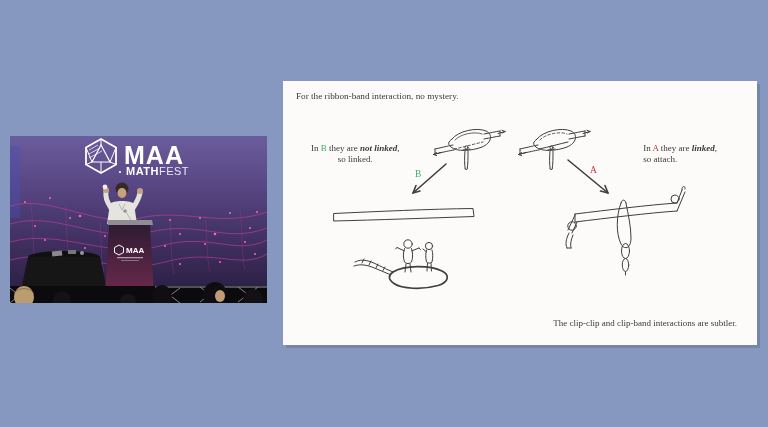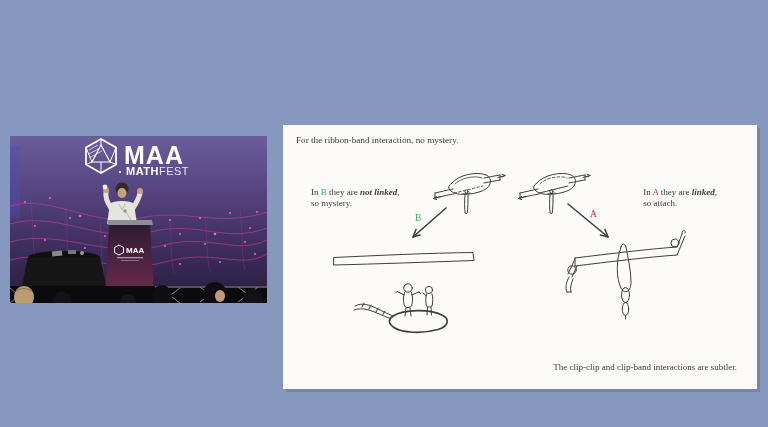--- a/index.html
+++ b/index.html
@@ -13,25 +13,24 @@
   .logo-maa{font-family:"Liberation Sans",sans-serif;font-weight:bold;font-size:25px;fill:#ffffff;letter-spacing:1px;}
   .logo-word{font-family:"Liberation Sans",sans-serif;font-size:11px;fill:#ffffff;letter-spacing:.5px;}
   .logo-word .light{font-weight:300;fill:#e9e7f6;}
   .logo-word .bold{font-weight:bold;}
   .pod-maa{font-family:"Liberation Sans",sans-serif;font-weight:bold;font-size:8px;fill:#ffffff;}
   
   .slide{
     position:absolute;left:283px;top:81px;width:474px;height:264px;
     background:#fcfbf9;box-shadow:3px 3px 0 rgba(100,110,140,.45);
     color:#3a3a3a;
-    margin-top:44px;
   }
   .slide .abs{position:absolute;}
   .slide-title{left:13px;top:10px;font-size:9.2px;white-space:nowrap;}
-  .note{font-size:9px;line-height:10.5px;white-space:nowrap;}
+  .note{font-size:9px;line-height:10.5px;white-space:nowrap;text-align:center;}
   .note-b{left:28px;top:62px;}
   .note-a{right:40px;top:62px;text-align:left;}
   .note .em{font-weight:bold;font-style:italic;}
   .green{color:#3eae6c;}
   .red{color:#c23434;}
   .arrow-label{font-size:9.5px;}
   .label-b{left:132px;top:88px;}
   .label-a{left:307px;top:84px;}
   .footer{right:20px;top:237px;font-size:9px;white-space:nowrap;font-family:Liberation Serif, serif;}
   .sk{position:absolute;display:block;}
@@ -165,21 +164,21 @@
       <ellipse cx="243" cy="164" rx="10" ry="11" fill="#131115"></ellipse>
     </g>
   </svg>
 
   <div class="slide">
 
     <div class="abs slide-title">For the ribbon-band interaction, no mystery.</div>
 
     <div class="abs note note-b">
       <div><span>In </span><span class="green">B</span><span> they are </span><span class="em">not linked</span><span>,</span></div>
-      <div>so mystery.</div>
+      <div>so linked.</div>
     </div>
 
     <div class="abs note note-a">
       <div><span>In </span><span class="red">A</span><span> they are </span><span class="em">linked</span><span>,</span></div>
       <div>so attach.</div>
     </div>
 
     <svg class="sk" style="left:149px;top:42px" width="74" height="50" viewBox="0 0 74 50">
       <g stroke-width="1">
         <path d="M3,26 C12,24 18,22.5 21,22 M3,31 C12,29 18,27.5 22,27 M3,26 L3,31"></path>

